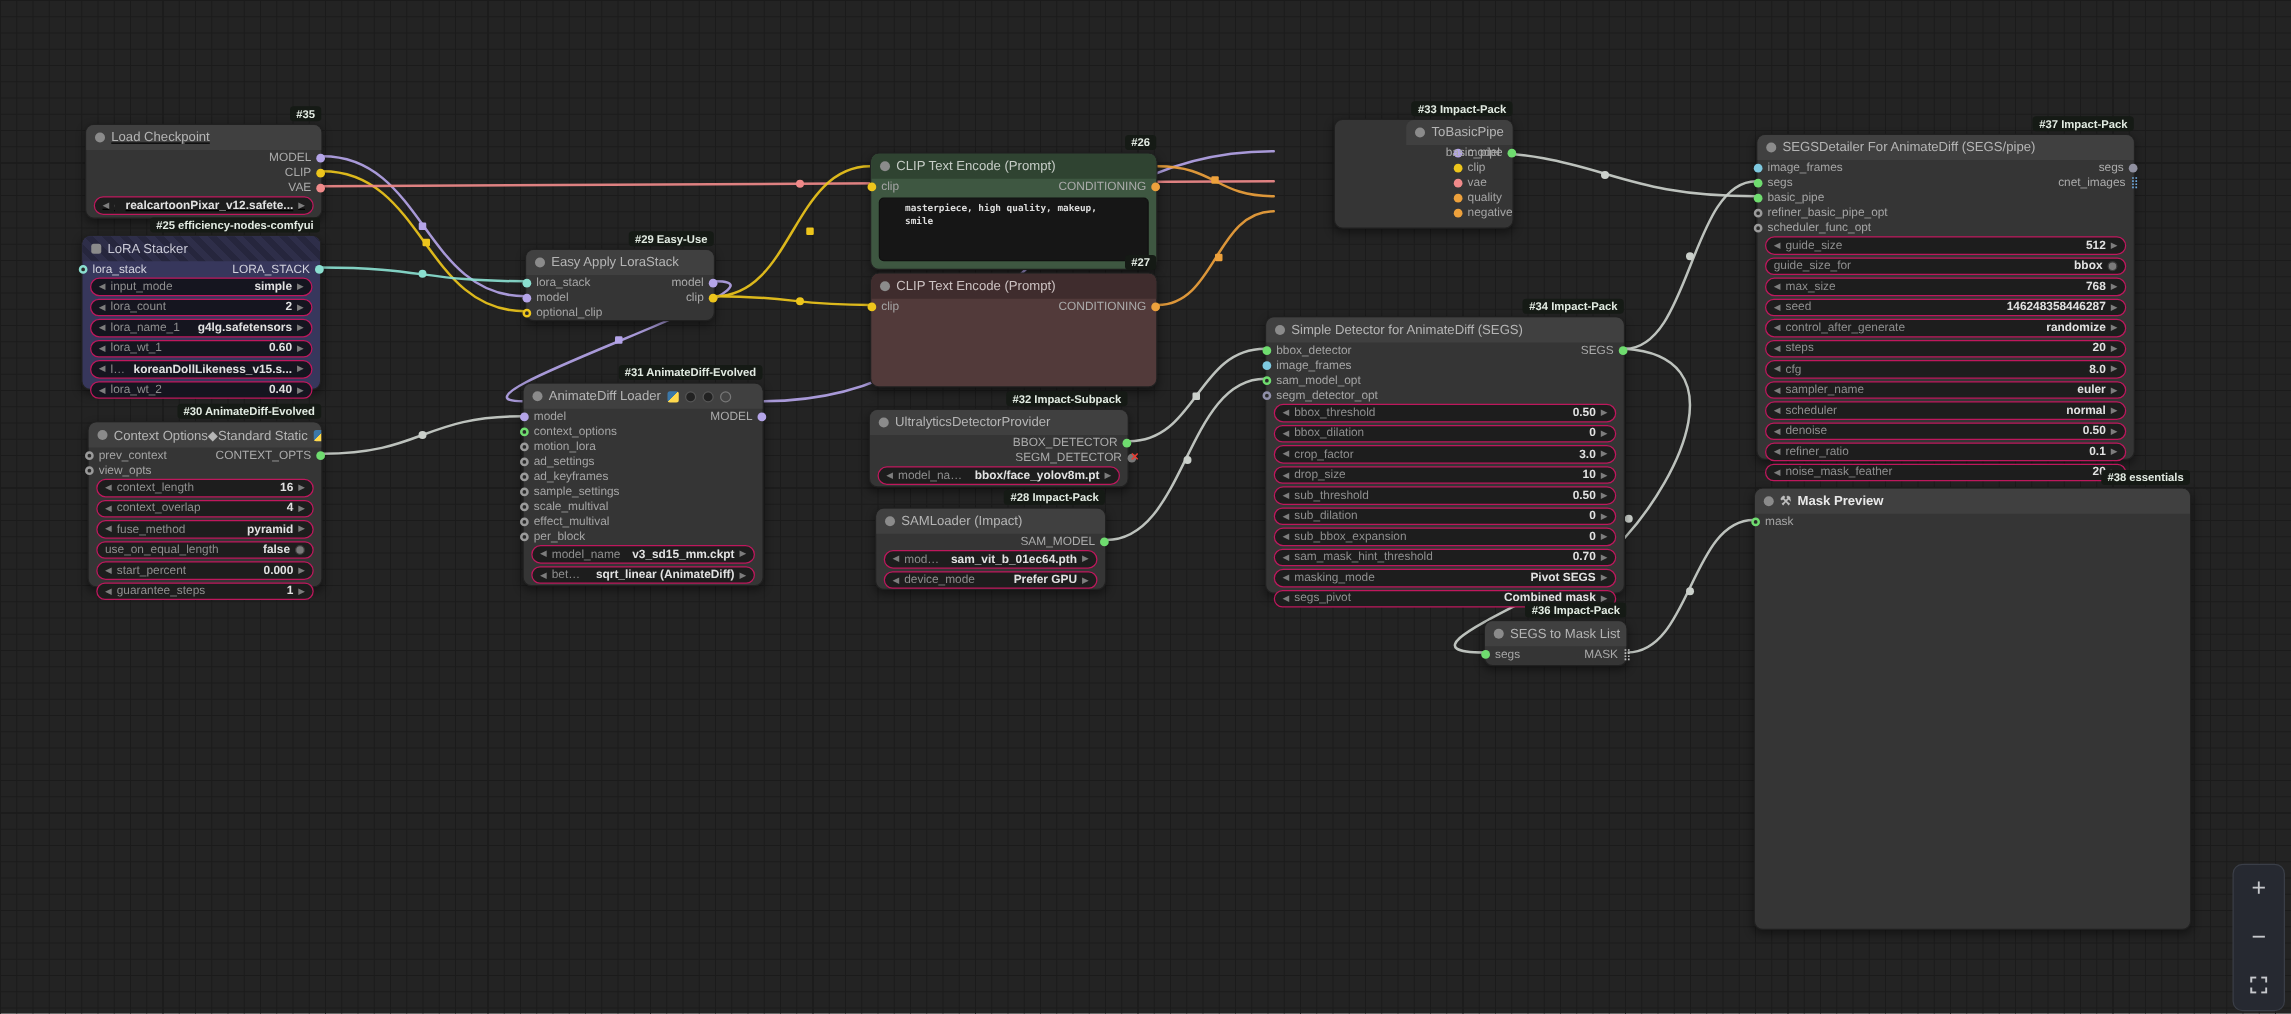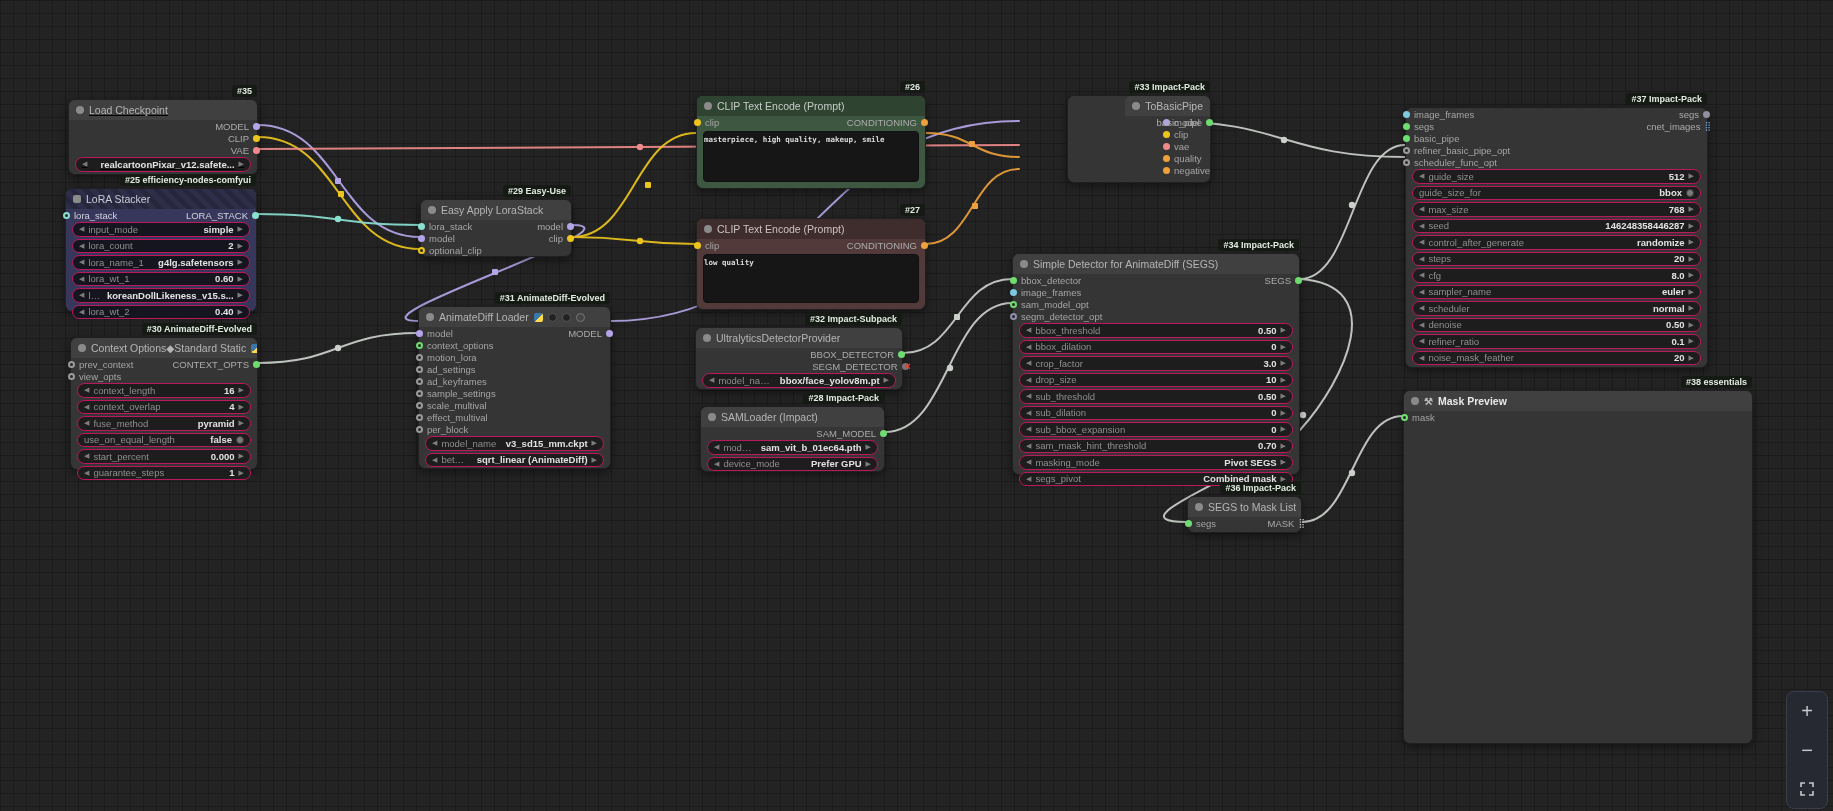--- a/index.html
+++ b/index.html
@@ -59,21 +59,21 @@
     font-size:9.5px;color:#8f8f8f;white-space:nowrap;overflow:hidden;}
   .node.lora .widget{background:#15151f;}
   .widget .arrow{font-size:7px;color:#7d7d7d;flex:0 0 auto;}
   .widget .wlabel{flex:0 1 auto;overflow:hidden;text-overflow:ellipsis;}
   .widget .spacer{flex:1 1 0;}
   .widget .wvalue{color:#e2e2e2;font-weight:bold;}
   .widget .knob{width:8px;height:8px;border-radius:50%;background:#7a7a7a;border:1px solid #3c3c3c;flex:0 0 8px;box-sizing:border-box;}
 
   .prompt{flex:1 1 auto;margin:3px 6px 6px 6px;background:#161616;border:1px solid #101010;
     border-radius:4px;color:#dcdcdc;font-family:"DejaVu Sans Mono",monospace;font-size:7.5px;
-    font-weight:bold;padding:3px 0;overflow:hidden;line-height:1.3;}
+    font-weight:bold;padding:3px 20px;overflow:hidden;line-height:1.3;}
 
   .toolbar{position:absolute;right:5px;bottom:2px;width:40px;height:116px;background:#262931;
     border:1px solid #3a3e47;border-radius:8px;display:flex;flex-direction:column;
     align-items:center;justify-content:space-around;}
   .toolbar button{background:none;border:none;color:#c6c8cc;font-size:20px;line-height:1;
     cursor:pointer;font-family:"Liberation Sans",sans-serif;padding:0;}
 </style>
 </head>
 <body>
 
@@ -381,21 +381,21 @@
           </div>
           <div class="widget">
             <span class="arrow">◀</span>
             <span class="wlabel">beta_schedule</span>
             <span class="spacer"></span>
             <span class="wvalue">sqrt_linear (AnimateDiff)</span>
             <span class="arrow">▶</span>
           </div>
         </div>
       </div>
-      <div class="node green" style="left: 696px; top: 95px; width: 230px; height: 94px;">
+      <div class="node green" style="left: 696px; top: 122px; width: 230px; height: 94px;">
         <span class="badge">#26</span>
         <div class="title">
           <span class="tdot"></span>
           <span>CLIP Text Encode (Prompt)</span>
         </div>
         <div class="slots" style="height: 12px;">
           <div class="in-col">
             <div class="srow">
               <span class="sdot" style="background: rgb(237, 197, 28);"></span>
               <span>clip</span>
@@ -423,21 +423,20 @@
               <span>clip</span>
             </div>
           </div>
           <div class="out-col">
             <div class="srow out">
               <span>CONDITIONING</span>
               <span class="sdot" style="background: rgb(237, 161, 60);"></span>
             </div>
           </div>
         </div>
-        <div class="prompt">low quality</div>
       </div>
       <div class="node" style="left: 695px; top: 327px; width: 208px; height: 63px;">
         <span class="badge">#32 Impact-Subpack</span>
         <div class="title">
           <span class="tdot"></span>
           <span>UltralyticsDetectorProvider</span>
         </div>
         <div class="slots" style="height: 24px;">
           <div class="in-col"></div>
           <div class="out-col">
@@ -631,20 +630,24 @@
             <span class="arrow">◀</span>
             <span class="wlabel">segs_pivot</span>
             <span class="spacer"></span>
             <span class="wvalue">Combined mask</span>
             <span class="arrow">▶</span>
           </div>
         </div>
       </div>
       <div class="node" style="left: 1405px; top: 107px; width: 303px; height: 261px;">
         <span class="badge">#37 Impact-Pack</span>
+        <div class="title">
+          <span class="tdot"></span>
+          <span>SEGSDetailer For AnimateDiff (SEGS/pipe)</span>
+        </div>
         <div class="slots" style="height: 60px;">
           <div class="in-col">
             <div class="srow">
               <span class="sdot" style="background: rgb(126, 201, 224);"></span>
               <span>image_frames</span>
             </div>
             <div class="srow">
               <span class="sdot" style="background: rgb(111, 220, 111);"></span>
               <span>segs</span>
             </div>

